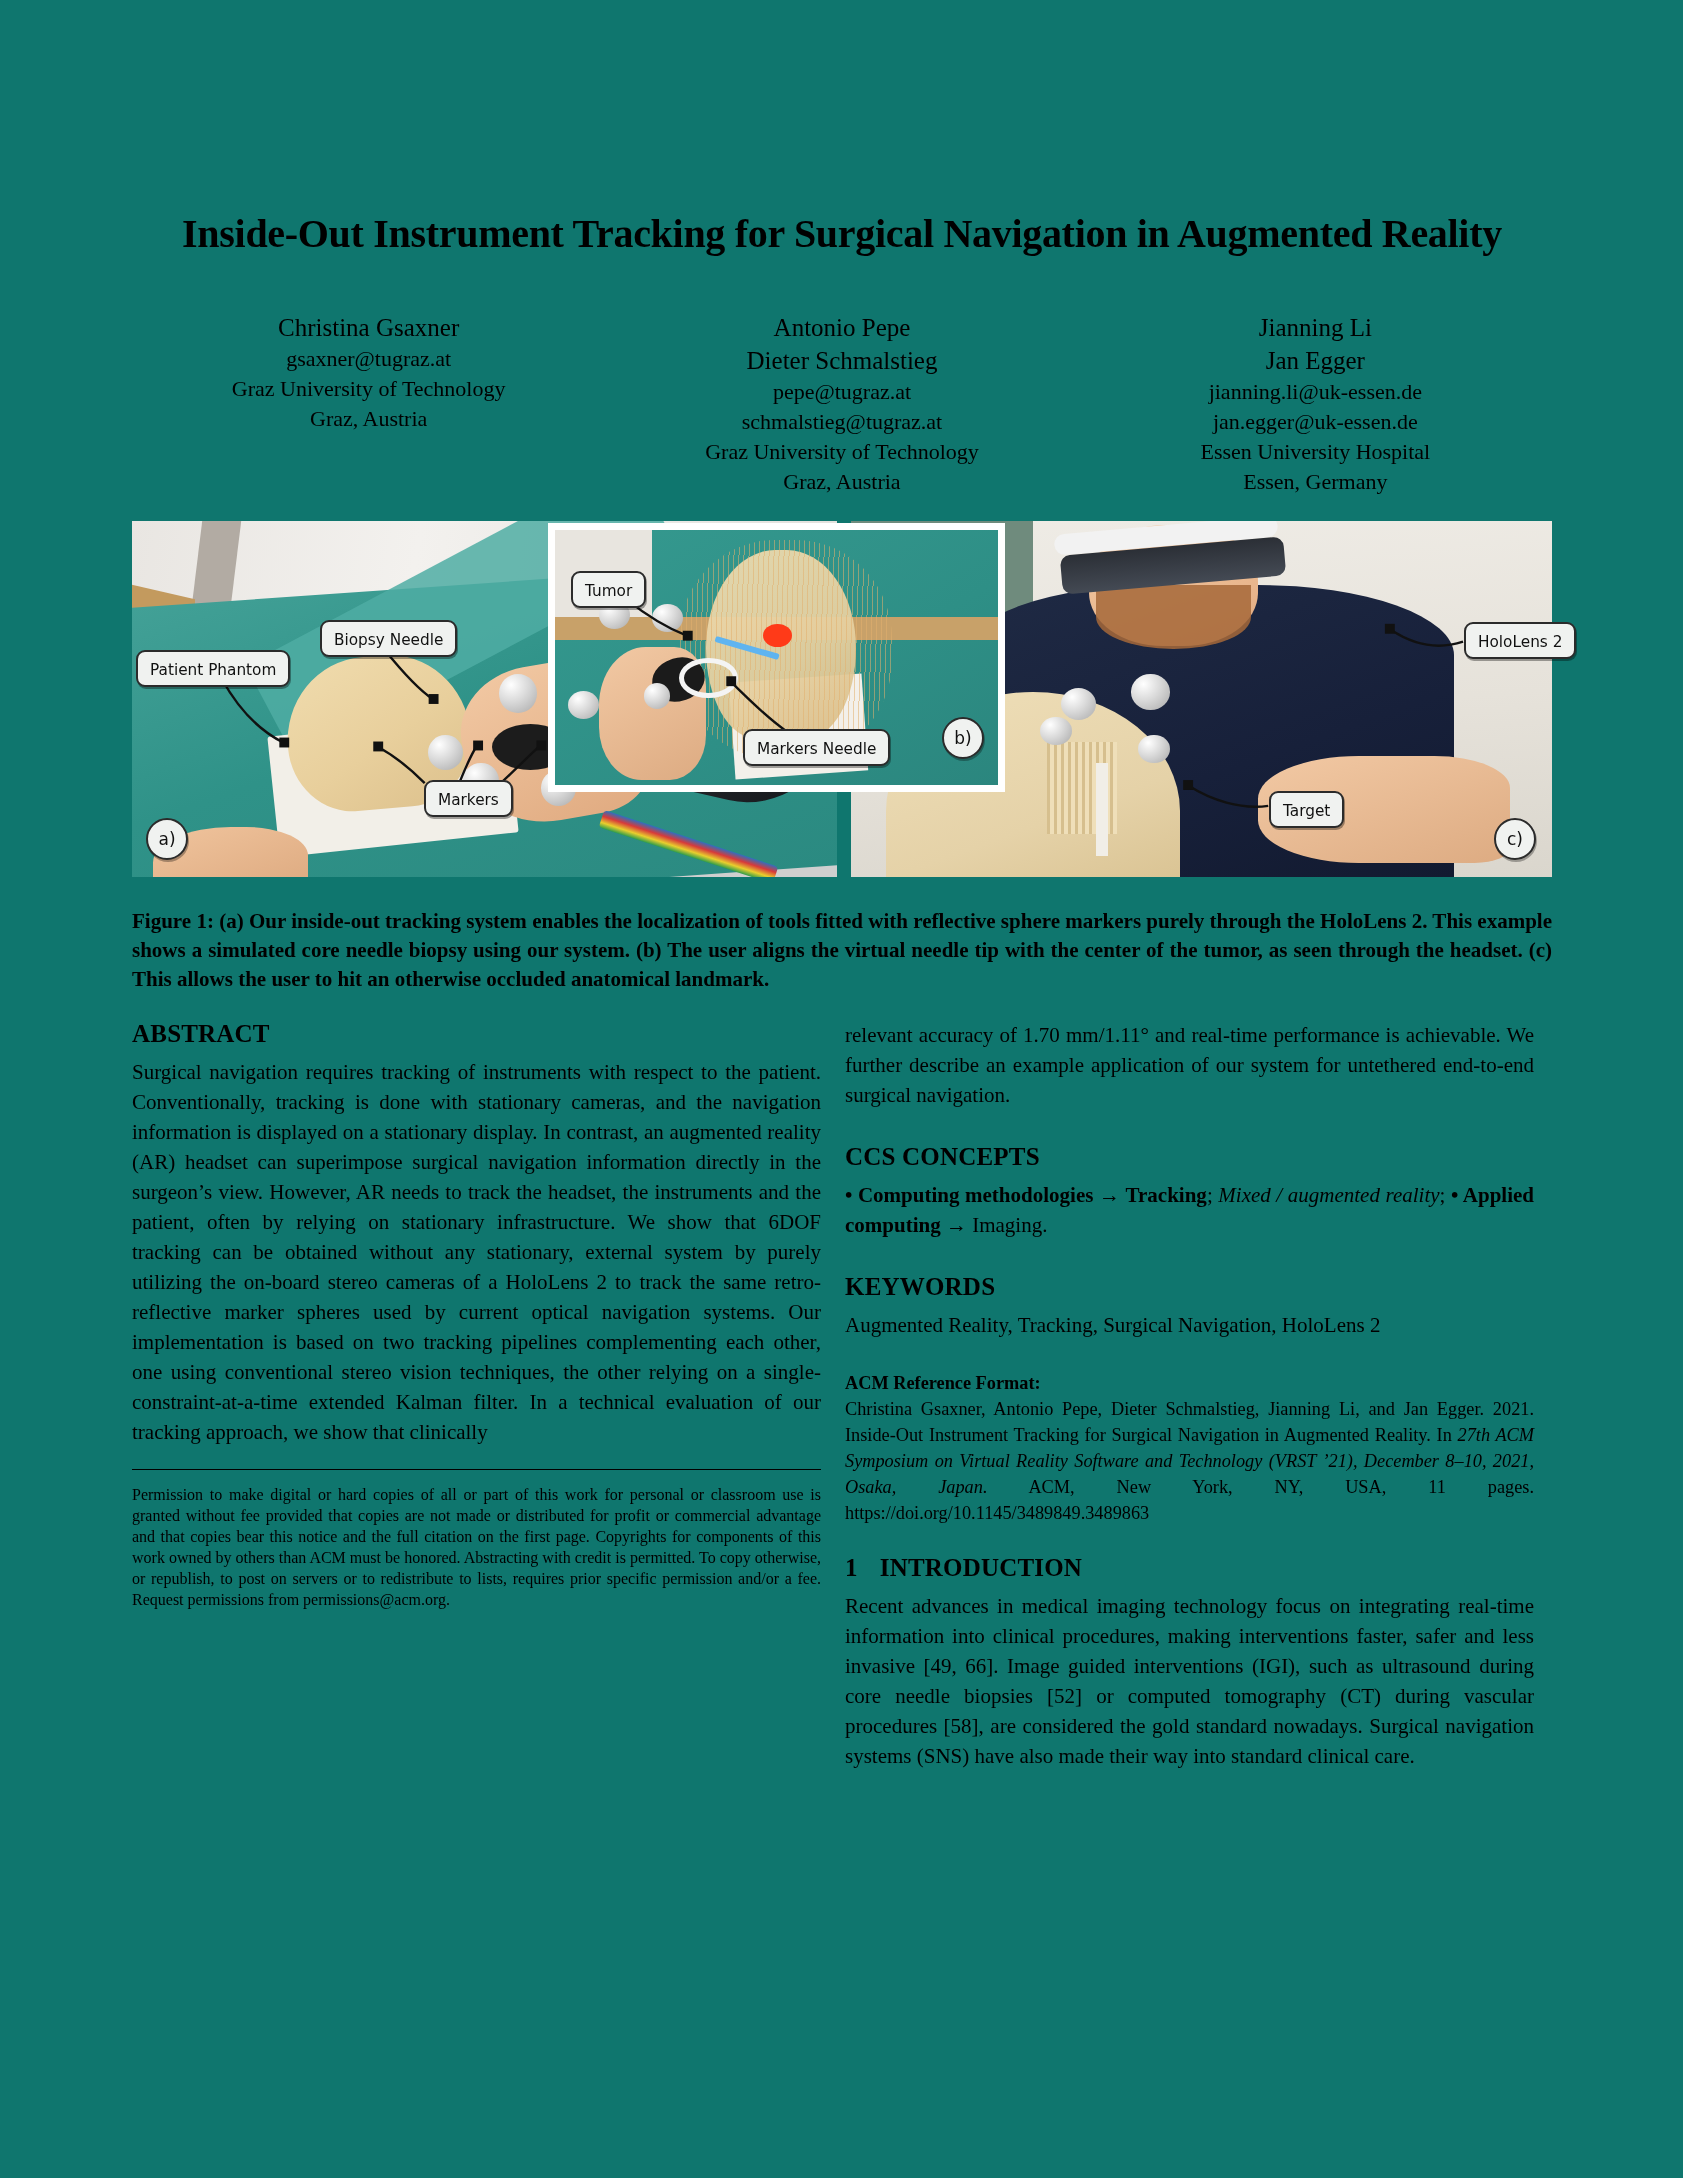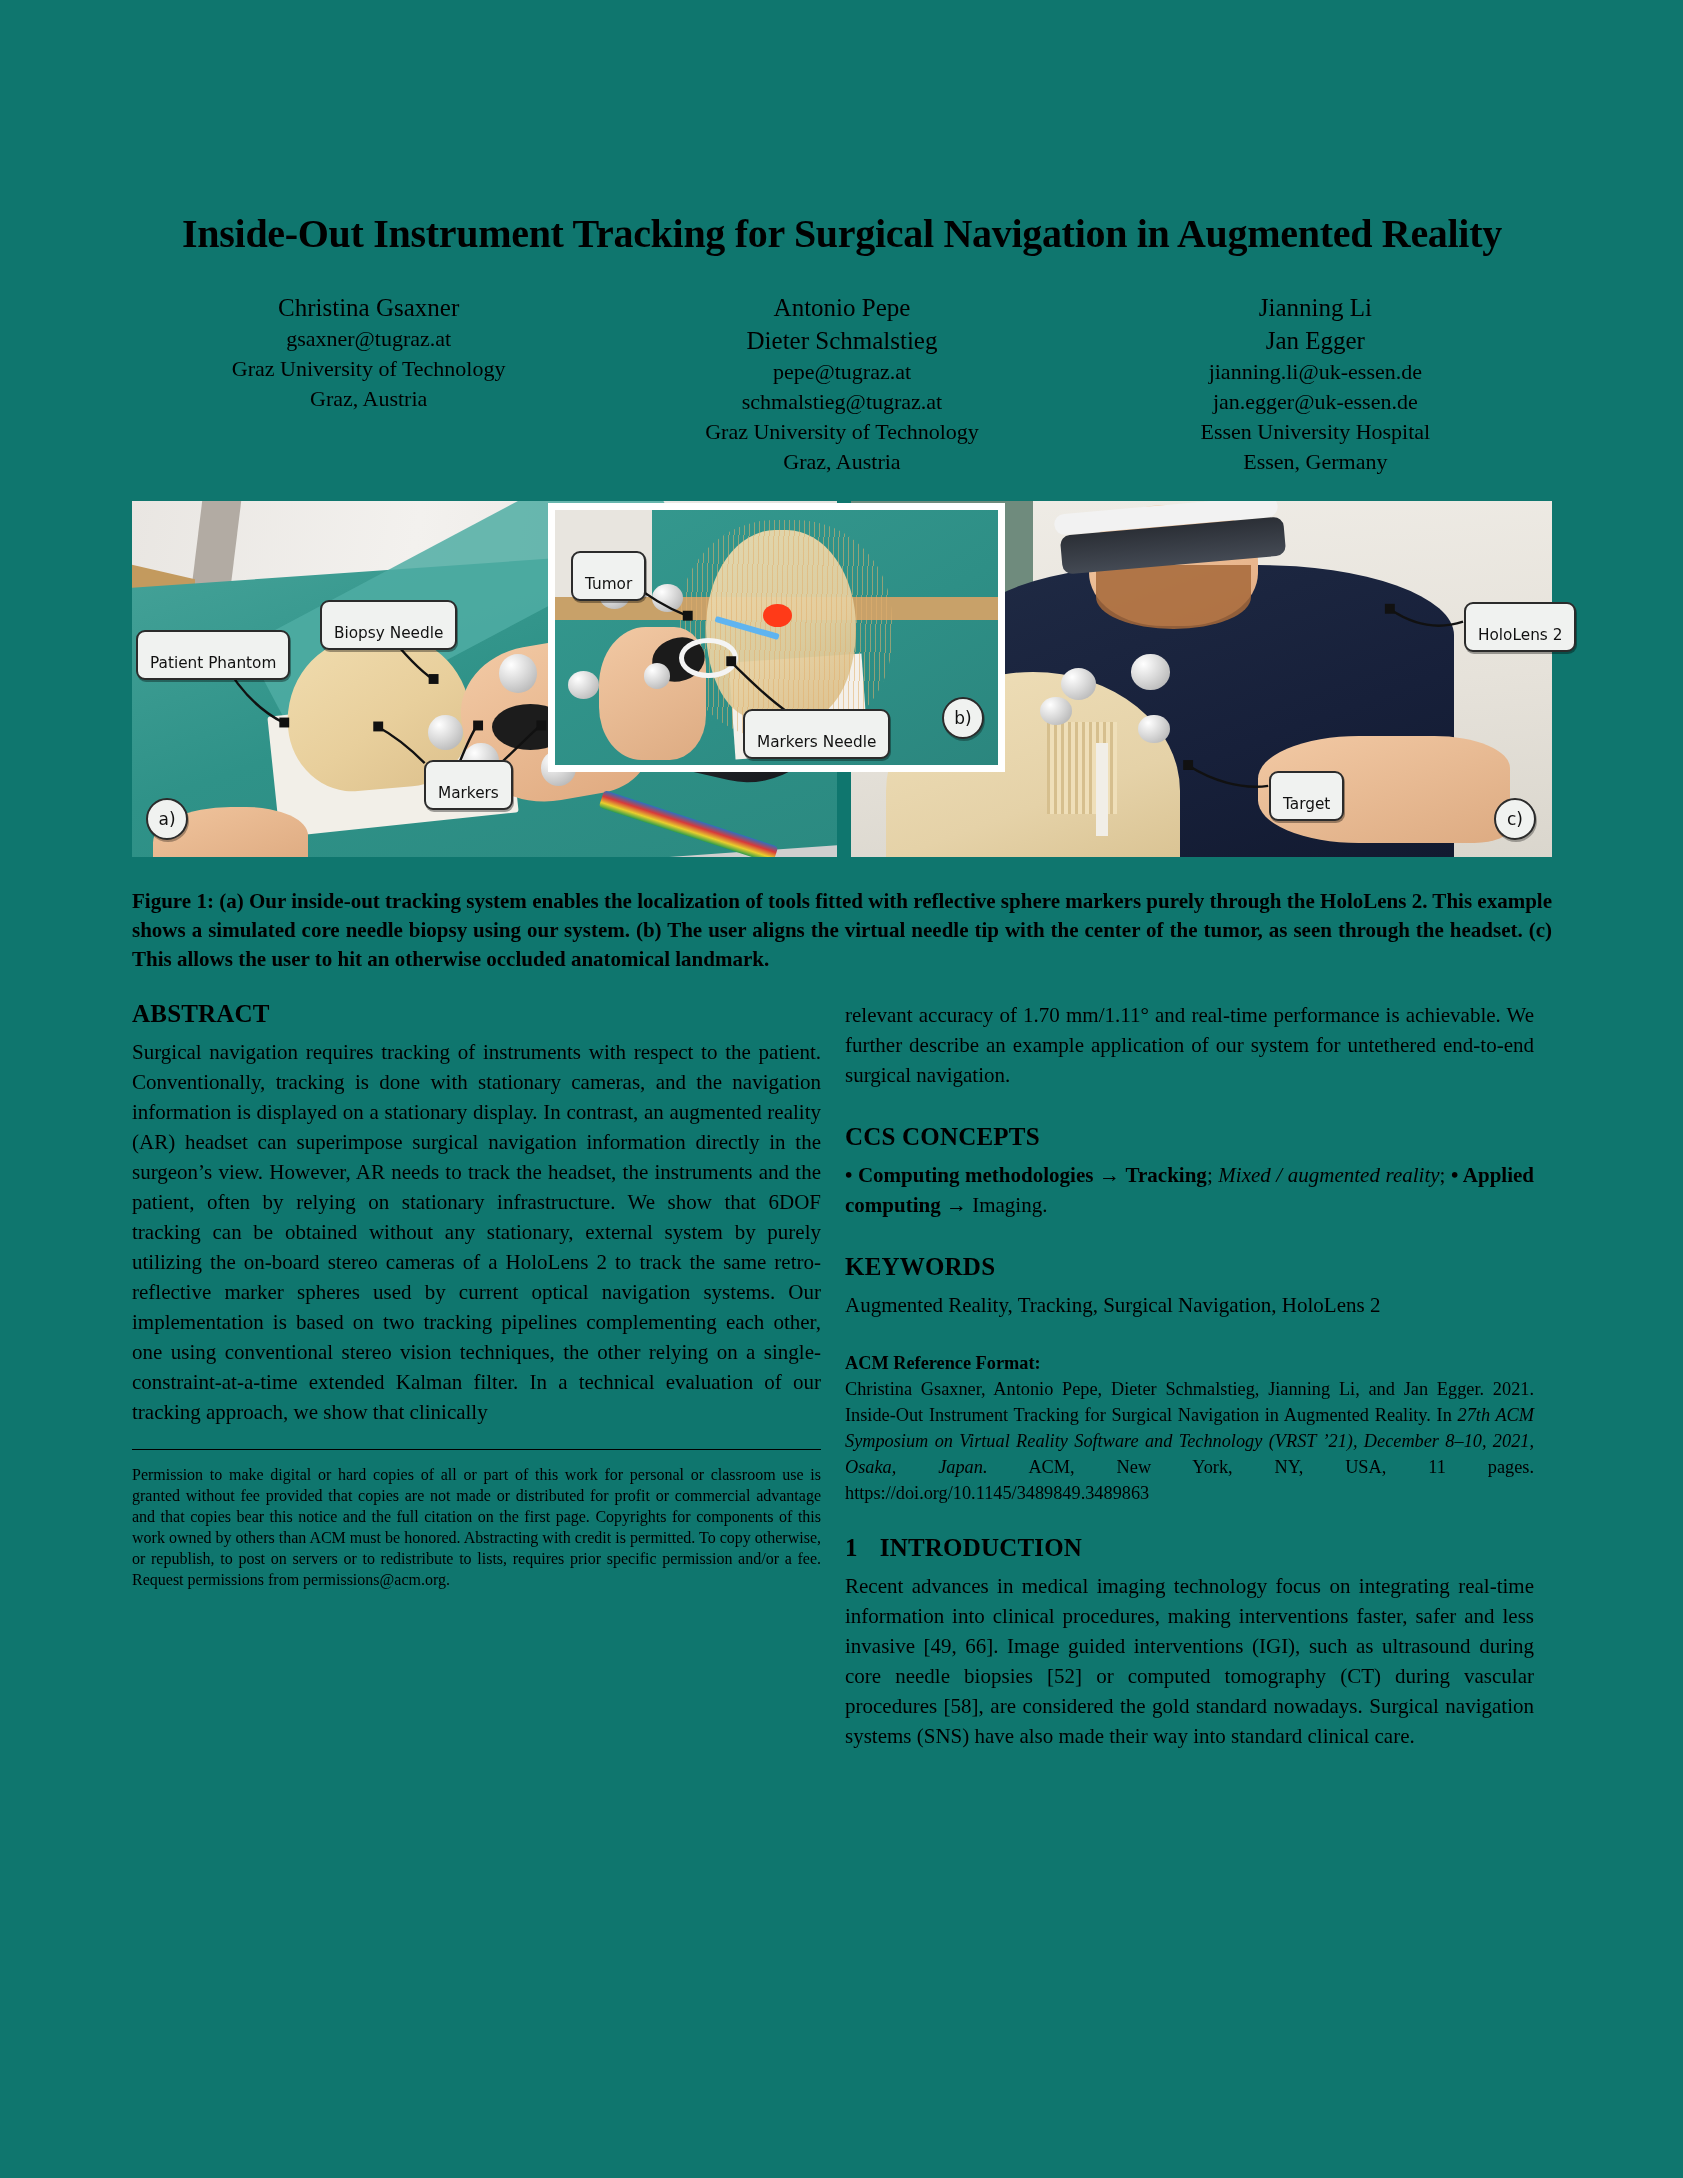--- a/index.html
+++ b/index.html
@@ -35,21 +35,21 @@
     font-weight: bold;
     font-size: 40px;
     line-height: 51px;
     letter-spacing: -0.3px;
     color: #000;
   }
 
   
   .authors {
     display: flex;
-    margin-top: 32px;
+    margin-top: 52px;
     width: 100%;
   }
   .author-col {
     flex: 1 1 0;
     text-align: center;
     font-size: 23px;
     line-height: 30px;
     color: #000;
   }
   .author-col .name {
@@ -194,21 +194,21 @@
   .pc-slot { position: absolute; left: 28%; bottom: 12%; width: 10%; height: 26%; background: repeating-linear-gradient(90deg,#d6bf8e 0 3px, #efdfb9 3px 7px); }
   .pc-hand { position: absolute; right: 6%; bottom: 4%; width: 36%; height: 30%; background: linear-gradient(160deg,#f2c9a4,#ddab82); border-radius: 40% 30% 14% 40%; }
   .pc-pin { position: absolute; left: 35%; bottom: 6%; width: 1.6%; height: 26%; background: #f1eee7; }
 
   
   .callout {
     position: absolute;
     background: #f0f2f0;
     border: 2px solid #2b2b2b;
     border-radius: 9px;
-    padding: 22px 12px 6px;
+    padding: 9px 12px 6px;
     font-family: "DejaVu Sans", sans-serif;
     font-size: 15.3px;
     color: #111;
     white-space: nowrap;
     box-shadow: 1px 2px 0 rgba(0,0,0,.35);
     z-index: 20;
   }
   .panel-tag {
     position: absolute;
     width: 38px; height: 38px;

